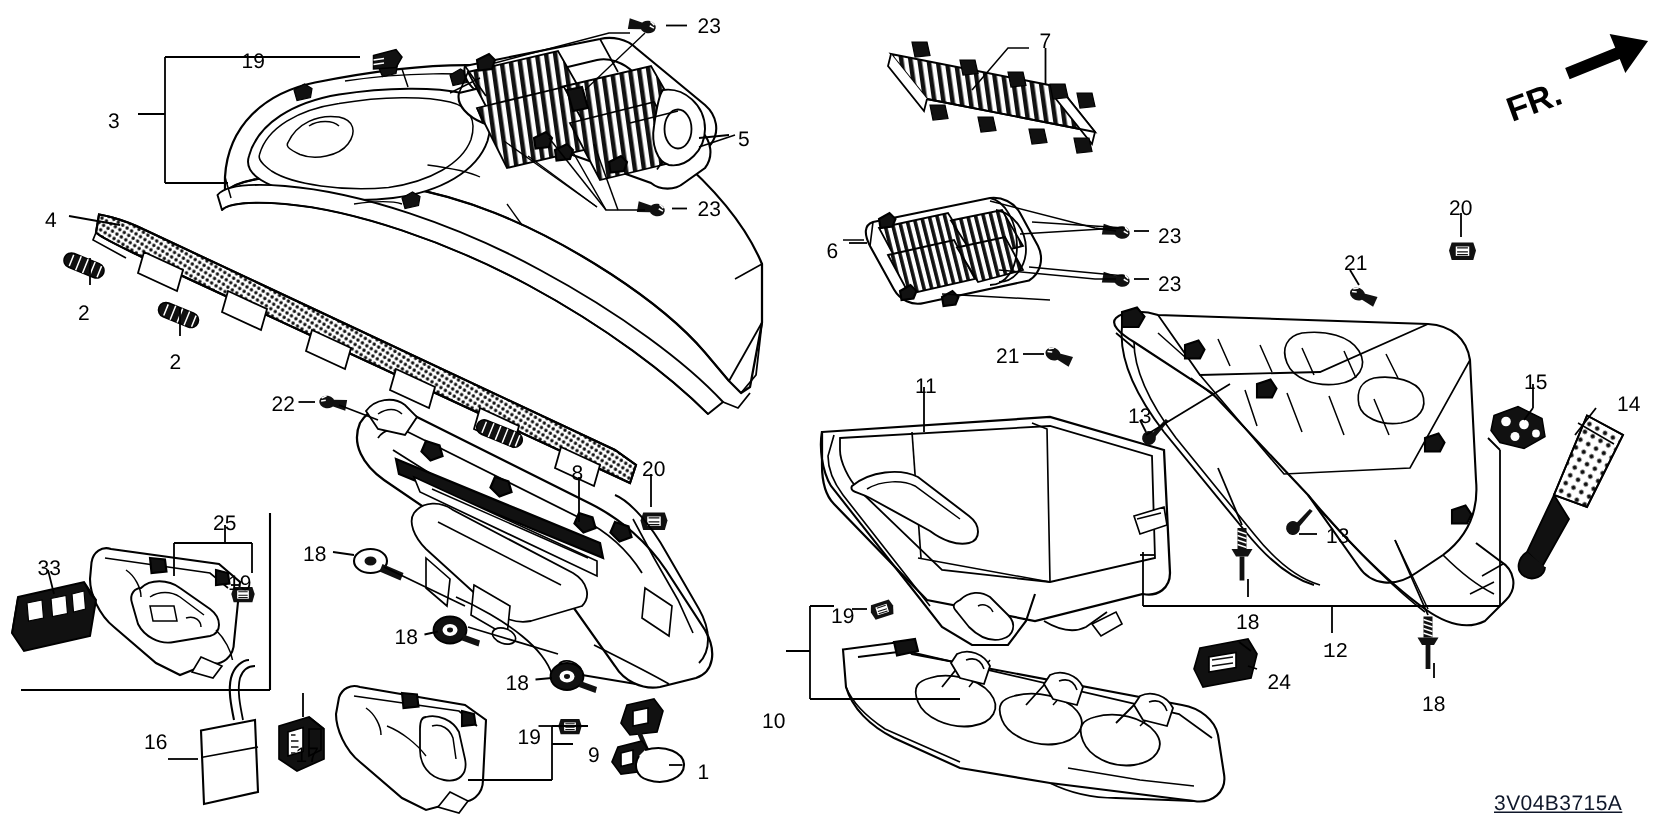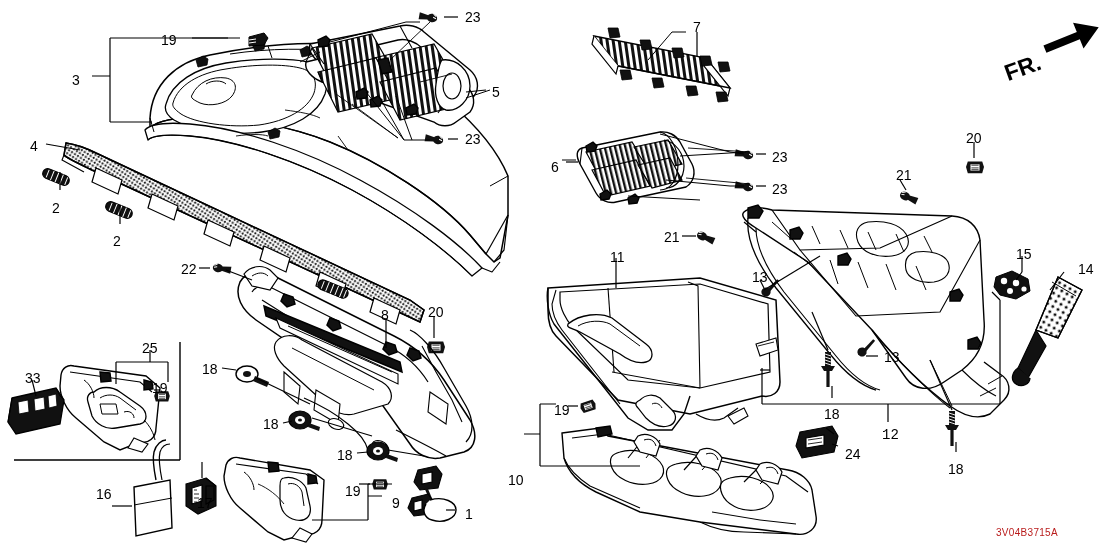--- a/index.html
+++ b/index.html
@@ -22,24 +22,25 @@
     font-size:14px;
     font-weight:400;
     color:#000000;
     line-height:1;
     white-space:nowrap;
     letter-spacing:0px;
   }
   .dcode{
     position:absolute;
     font-family:"Liberation Sans", sans-serif;
-    font-size:10px;
-    color:#b91c1c;
+    font-size:14px;
+    color:#0f172a;
     letter-spacing:0.3px;
     white-space:nowrap;
+    text-decoration:underline;
   }
   .frlabel{
     position:absolute;
     font-family:"Liberation Sans", sans-serif;
     font-weight:700;
     font-size:23px;
     color:#000;
     white-space:nowrap;
     transform:rotate(-20deg);
     transform-origin:left bottom;

